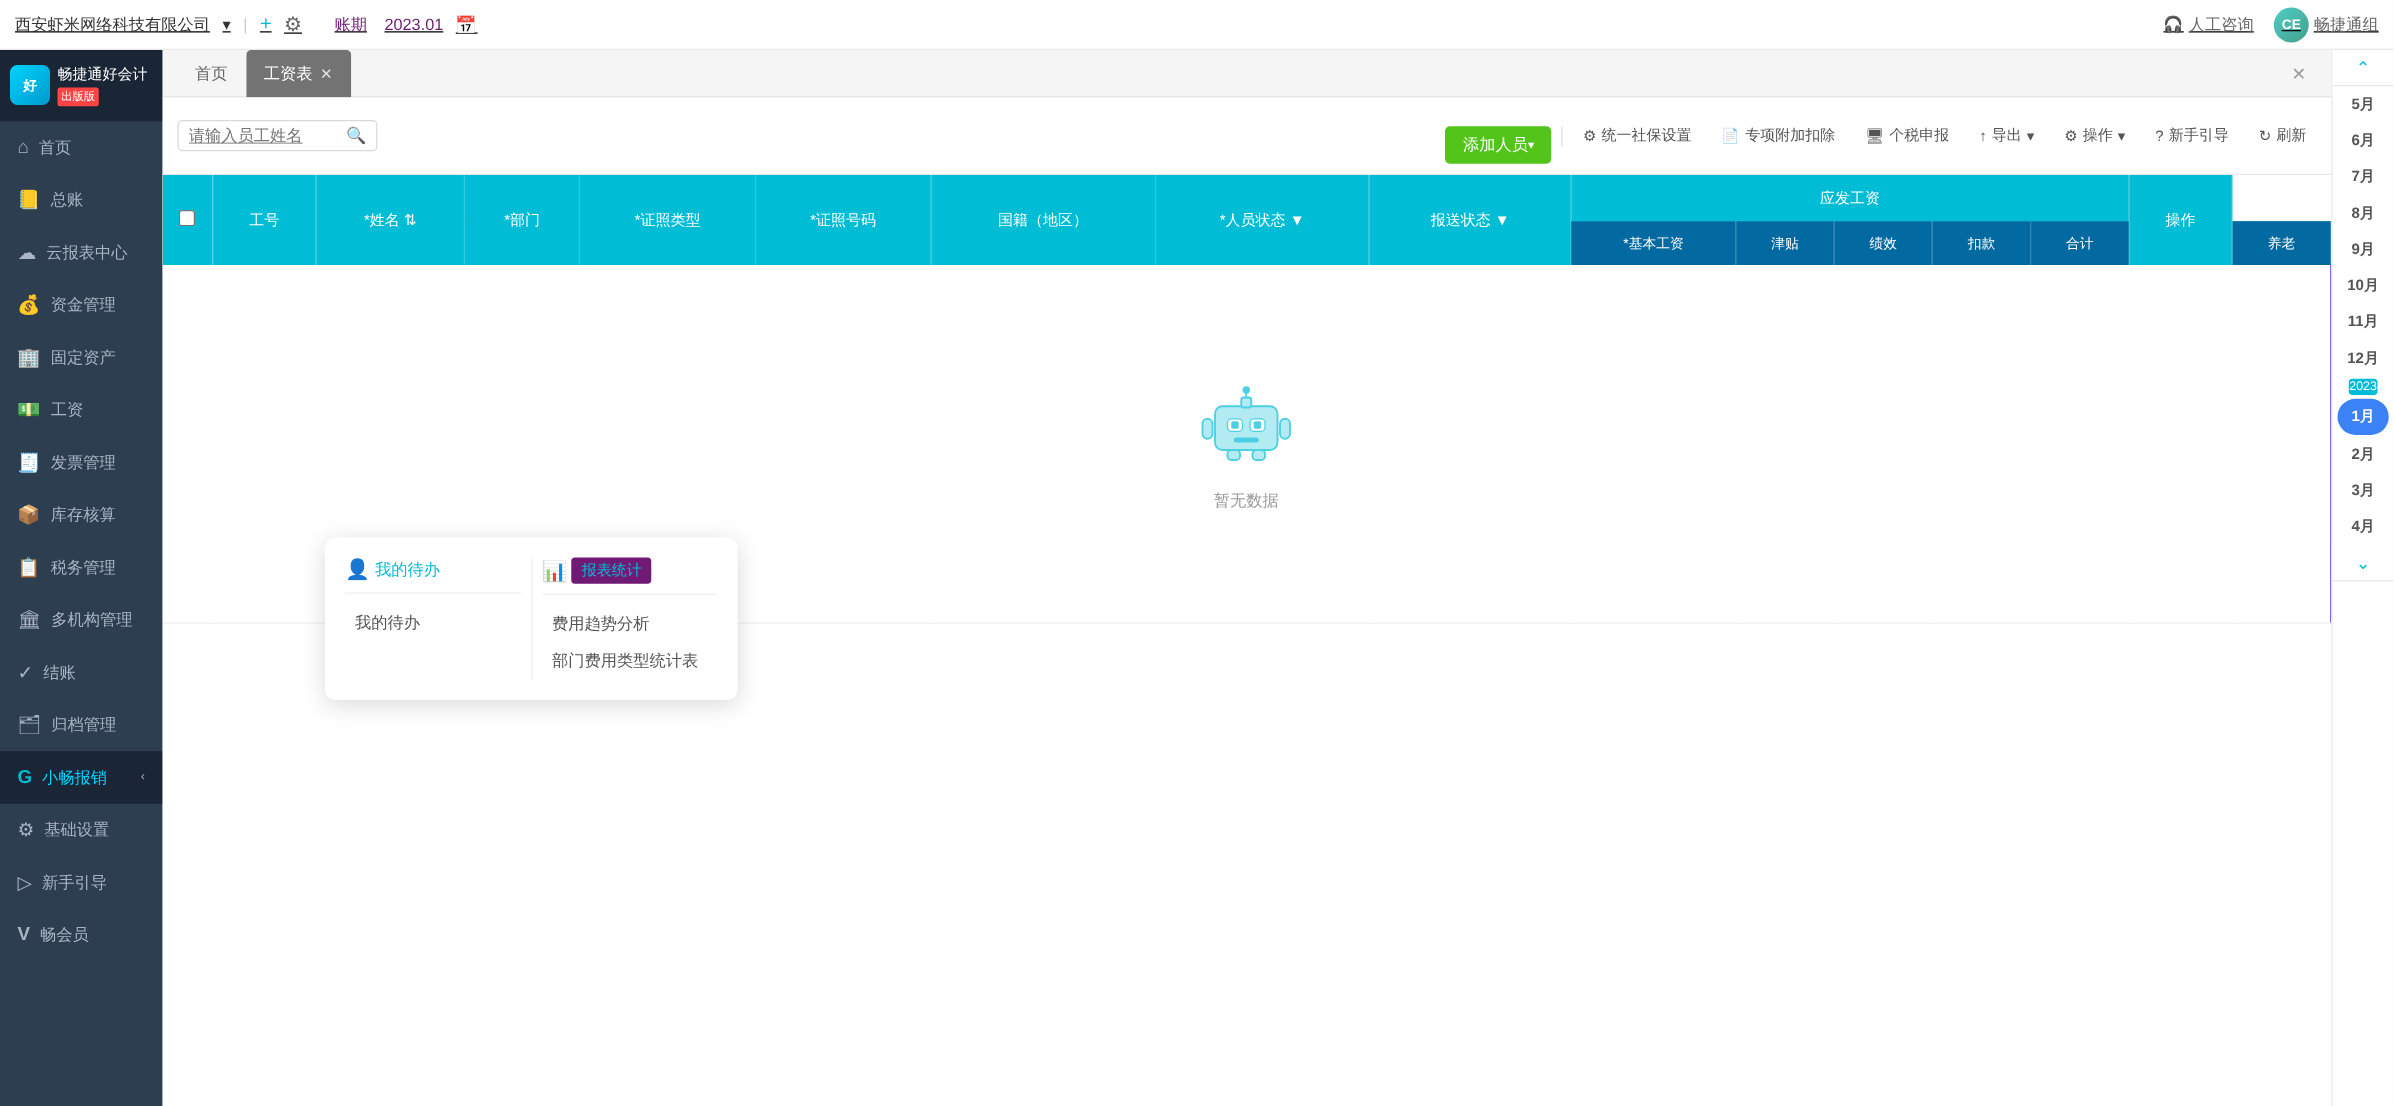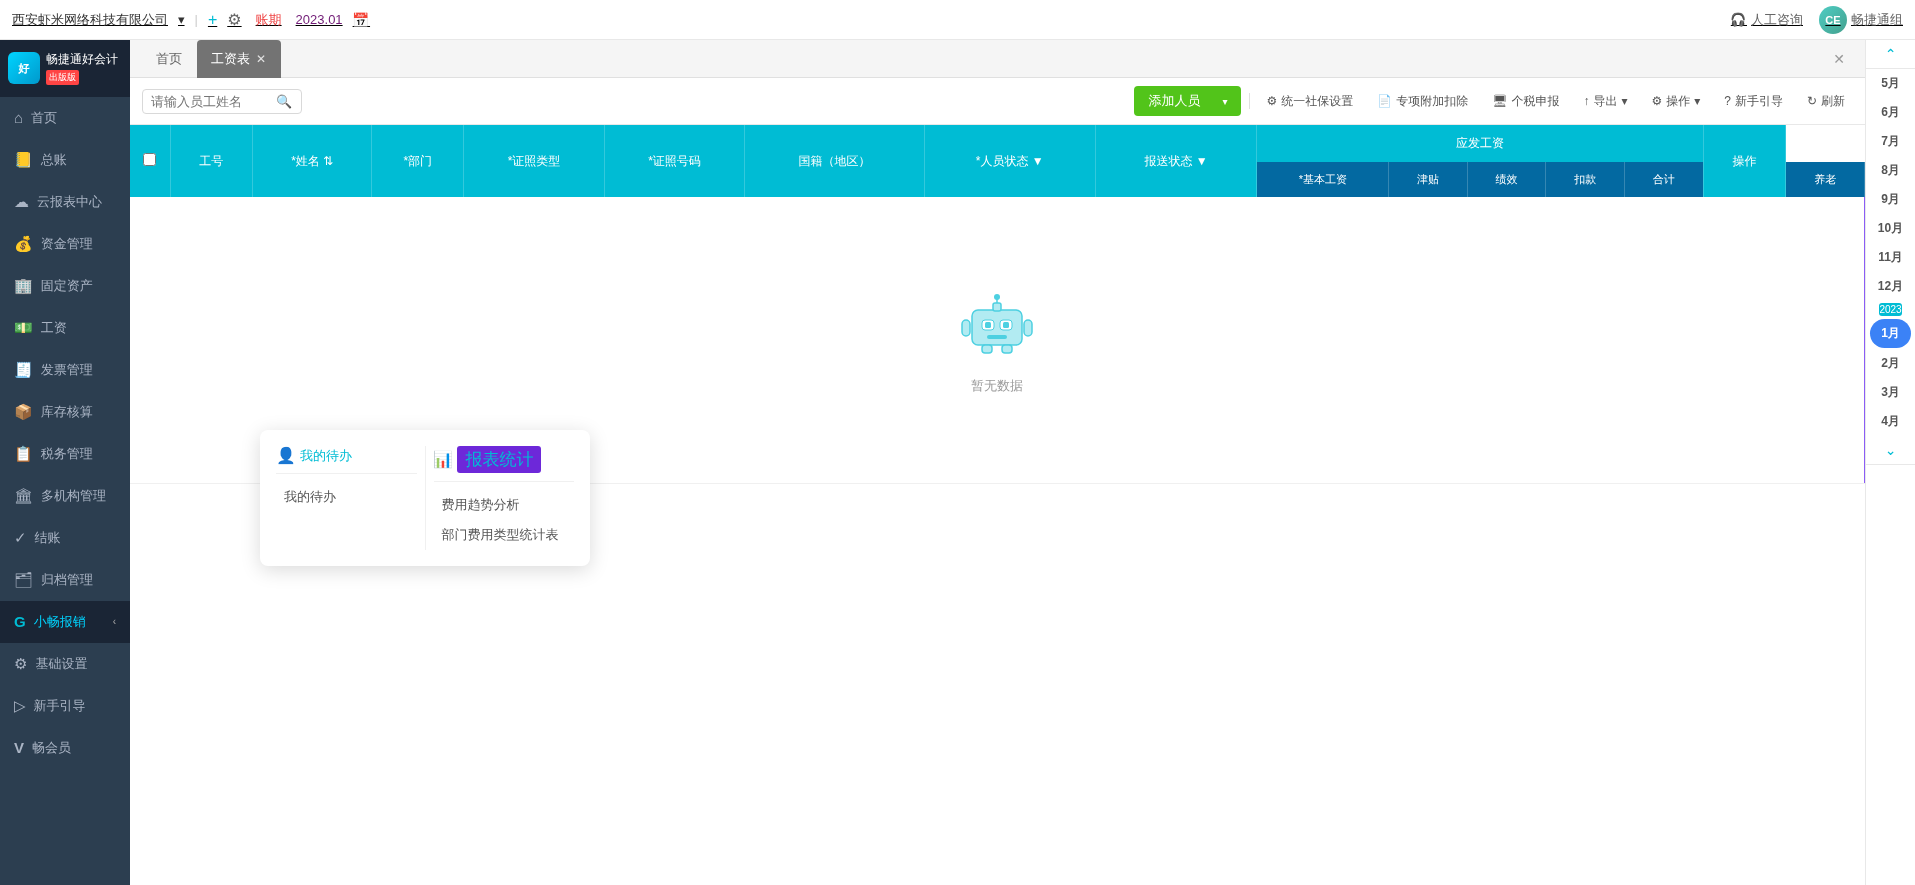--- a/index.html
+++ b/index.html
@@ -5,21 +5,21 @@
     * { margin: 0; padding: 0; box-sizing: border-box; }
     body { font-family: 'Microsoft YaHei', sans-serif; font-size: 13px; background: #f0f2f5; display: flex; flex-direction: column; height: 885px; overflow: hidden; }
 
     
     .top-header {
       display: flex; align-items: center; background: #fff; height: 40px;
       border-bottom: 1px solid #e8e8e8; padding: 0 12px; gap: 10px; flex-shrink: 0; text-decoration: underline;
     }
     .company-name { color: #333; font-size: 13px; font-weight: 500; }
     .header-dropdown { color: #333; cursor: pointer; display: flex; align-items: center; gap: 4px; }
-    .period-label { color: #ef4444; font-size: 13px; margin-left: 4px; }
+    .period-label { color: #701a75; font-size: 13px; margin-left: 16px; }
     .period-value { color: #701a75; font-size: 13px; margin-left: 4px; }
     .header-right { margin-left: auto; display: flex; align-items: center; gap: 16px; }
     .header-right-item { display: flex; align-items: center; gap: 4px; color: #666; font-size: 13px; cursor: pointer; }
     .avatar { width: 28px; height: 28px; border-radius: 50%; background: linear-gradient(135deg, #4ecdc4, #44a08d); display: flex; align-items: center; justify-content: center; color: #fff; font-size: 11px; font-weight: bold; }
 
     
     .main-layout { display: flex; flex: 1; overflow: hidden; }
 
     
     .sidebar { width: 130px; background: #2c3e50; display: flex; flex-direction: column; flex-shrink: 0; overflow-y: auto; }
@@ -36,23 +36,23 @@
 
     
     .tab-bar { display: flex; align-items: center; background: #f5f5f5; border-bottom: 1px solid #e0e0e0; padding: 0 12px; height: 38px; flex-shrink: 0; }
     .tab-item { display: flex; align-items: center; padding: 0 14px; height: 38px; cursor: pointer; color: #666; font-size: 13px; border-right: 1px solid transparent; }
     .tab-item.active { background: #737373; color: #fff; border-radius: 4px 4px 0 0; }
     .tab-close { margin-left: 6px; color: rgba(255,255,255,0.8); font-size: 12px; cursor: pointer; }
 
     
     .toolbar { display: flex; align-items: center; padding: 8px 12px; background: #fff; border-bottom: 1px solid #e8e8e8; gap: 8px; flex-shrink: 0; }
     .search-input-wrap { display: flex; align-items: center; border: 1px solid #d9d9d9; border-radius: 4px; padding: 4px 8px; background: #fff; gap: 4px; width: 160px; }
-    .search-input { border: none; outline: none; font-size: 13px; color: #999; width: 100%; }
+    .search-input { border: none; outline: none; font-size: 13px; color: #999; width: 100%; text-decoration: underline; }
     .toolbar-right { margin-left: auto; display: flex; align-items: center; gap: 8px; }
-    .btn-add { background: #52c41a; color: #fff; border: none; padding: 6px 14px; border-radius: 4px; cursor: pointer; font-size: 13px; display: flex; align-items: center; gap: 22px; }
+    .btn-add { background: #52c41a; color: #fff; border: none; padding: 6px 14px; border-radius: 4px; cursor: pointer; font-size: 13px; display: flex; align-items: center; gap: 0; margin-top: 15px; }
     .btn-add .arrow { font-size: 10px; }
     .toolbar-action { display: flex; align-items: center; gap: 4px; color: #555; font-size: 12px; cursor: pointer; padding: 4px 8px; white-space: nowrap; }
     .toolbar-divider { width: 1px; height: 16px; background: #e0e0e0; }
 
     
     .table-wrap { flex: 1; overflow: auto; background: #fff; }
     table { width: 100%; border-collapse: collapse; }
     thead tr { background: #00bcd4; color: #fff; }
     th { padding: 10px 8px; font-weight: normal; font-size: 12px; text-align: center; border-right: 1px solid rgba(255,255,255,0.2); white-space: nowrap; }
     th.sub { background: #0369a1; font-size: 11px; }
@@ -305,21 +305,21 @@
               <span style="color:#00bcd4;font-weight:500;font-size:13px">我的待办</span>
             </div>
             <div class="popup-item">
               <span>我的待办</span>
             </div>
           </div>
           <div class="popup-divider-v"></div>
           <div class="popup-col">
             <div class="popup-header-row">
               <span style="color:#00bcd4;font-size:16px">📊</span>
-              <span style="color:#00bcd4;font-weight:500;font-size:17px;background:#6d28d9;padding:2px 8px;border-radius:3px">报表统计</span>
+              <span style="color:#00bcd4;font-weight:500;font-size:12px;background:#701a75;padding:2px 8px;border-radius:3px">报表统计</span>
             </div>
             <div class="popup-item">
               <span>费用趋势分析</span>
             </div>
             <div class="popup-item">
               <span>部门费用类型统计表</span>
             </div>
           </div>
         </div>
       </div>

